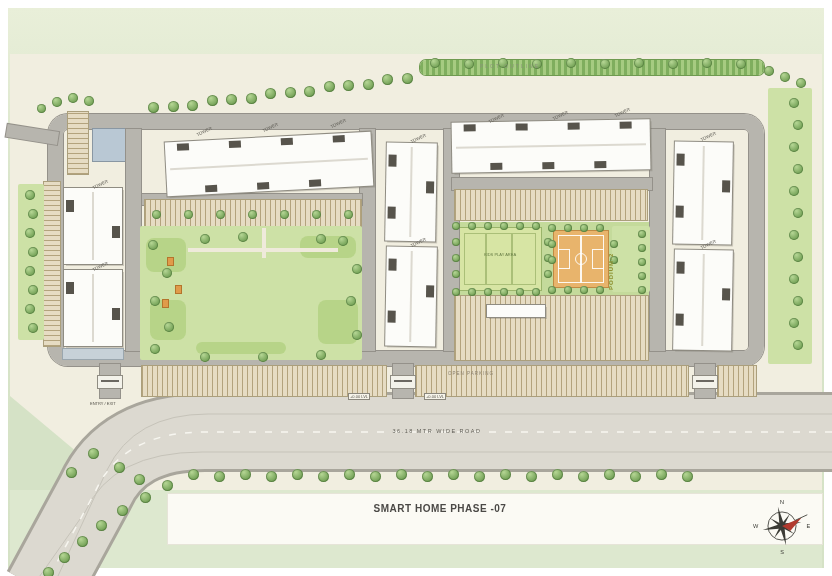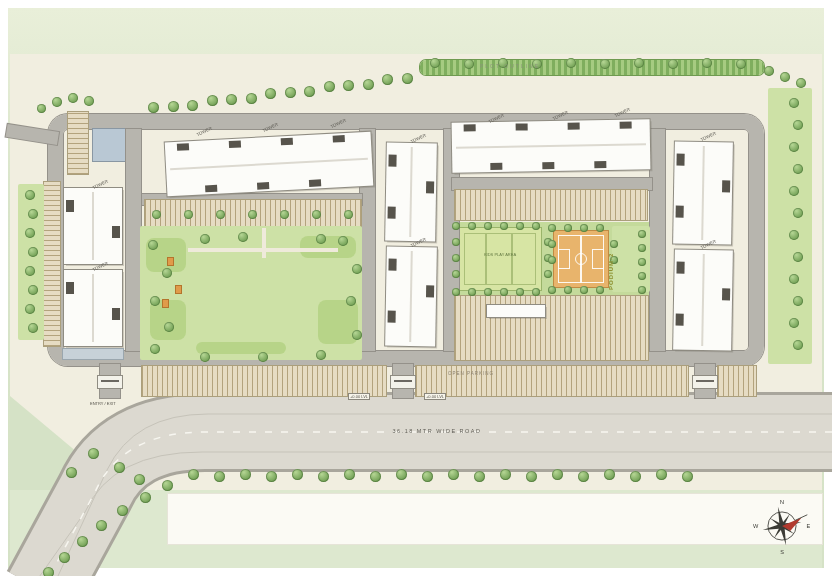--- a/index.html
+++ b/index.html
@@ -369,20 +369,21 @@
     </div>
 
   <div class="abs tinylabel" id="plot-outline">PLOT OUTLINE</div>
   <div class="abs tinylabel" id="road-label">36.18 MTR WIDE ROAD</div>
   <div class="abs tinylabel" id="open-parking">OPEN PARKING</div>
   <div class="abs microlabel" id="kids-label">KIDS PLAY AREA</div>
   <div class="abs" id="podium-label">PODIUM-2</div>
   <div class="abs microlabel" id="entry-exit">ENTRY / EXIT</div>
   <div class="abs microlabel lvl" style="left:348px;top:393px">+0.00 LVL</div>
   <div class="abs microlabel lvl" style="left:424px;top:393px">+0.00 LVL</div>
+  <div class="abs" id="title">SMART HOME PHASE -07</div>
 
   <svg class="abs" id="compass" viewBox="0 0 64 64">
     <circle cx="32" cy="32" r="15" fill="none" stroke="#4c4c46" stroke-width="1"></circle>
     <circle cx="32" cy="32" r="3.2" fill="none" stroke="#4c4c46" stroke-width="0.8"></circle>
     <g transform="rotate(-12 32 32)" fill="#3c3c36">
       <polygon points="32,11 34.6,32 29.4,32"></polygon>
       <polygon points="32,53 34.6,32 29.4,32"></polygon>
       <polygon points="11,32 32,29.4 32,34.6"></polygon>
       <polygon points="53,32 32,29.4 32,34.6"></polygon>
       <polygon points="21,21 31,29 29,31"></polygon>

